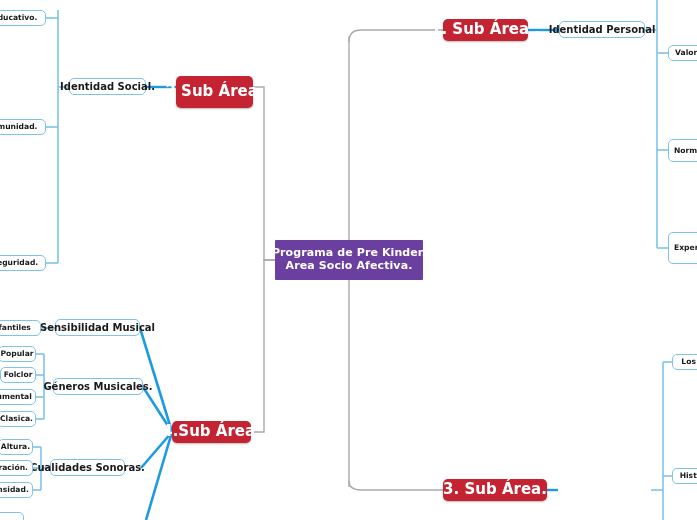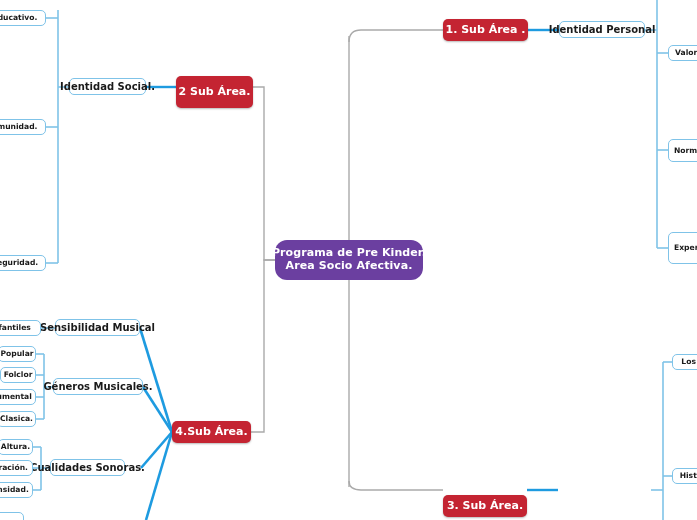--- a/index.html
+++ b/index.html
@@ -35,30 +35,30 @@
     white-space: pre;
     line-height: 1.18;
   }
 
   
   .node.root {
     background: #6B3FA0;
     color: #ffffff;
     font-size: 11px;
     font-weight: bold;
-    border-radius: 12px;
+    border-radius: 1px;
     padding: 6px 2px;
     letter-spacing: .1px;
   }
 
   
   .node.subarea {
     background: #C42432;
     color: #ffffff;
-    font-size: 11px;
+    font-size: 15px;
     font-weight: bold;
     border-radius: 5px;
     padding: 5px 9px;
     box-shadow: 0 1px 2px rgba(0,0,0,.28);
   }
 
   
   .node.leaf {
     background: #ffffff;
     color: #1a1a1a;
@@ -147,21 +147,21 @@
   </svg>
 
   <div class="node root" style="left:275px; top:240px; width:148px; height:40px;">
     <span><span>Programa de Pre Kinder.</span><br><span>Area Socio Afectiva.</span></span>
   </div>
 
   <div class="node subarea" style="left:443px; top:19px; width:85px; height:22px;">1. Sub Área .</div>
 
   <div class="node subarea" style="left:176px; top:76px; width:77px; height:32px;">2 Sub Área.</div>
 
-  <div class="node subarea" style="left:443px; top:479px; width:84px; height:22px;margin-top:16px;">3. Sub Área.</div>
+  <div class="node subarea" style="left:443px; top:479px; width:104px; height:22px;">3. Sub Área.</div>
 
   <div class="node subarea" style="left:172px; top:421px; width:79px; height:22px;text-align:center;">4.Sub Área.</div>
 
   <div class="node leaf" style="left:559px; top:21px; width:86px; height:17px;">Identidad Personal</div>
 
   <div class="node leaf" style="left:69px; top:78px; width:77px; height:17px;">Identidad Social.</div>
 
 
   <div class="node leaf" style="left:55px; top:319px; width:85px; height:17px;">Sensibilidad Musical</div>
 

